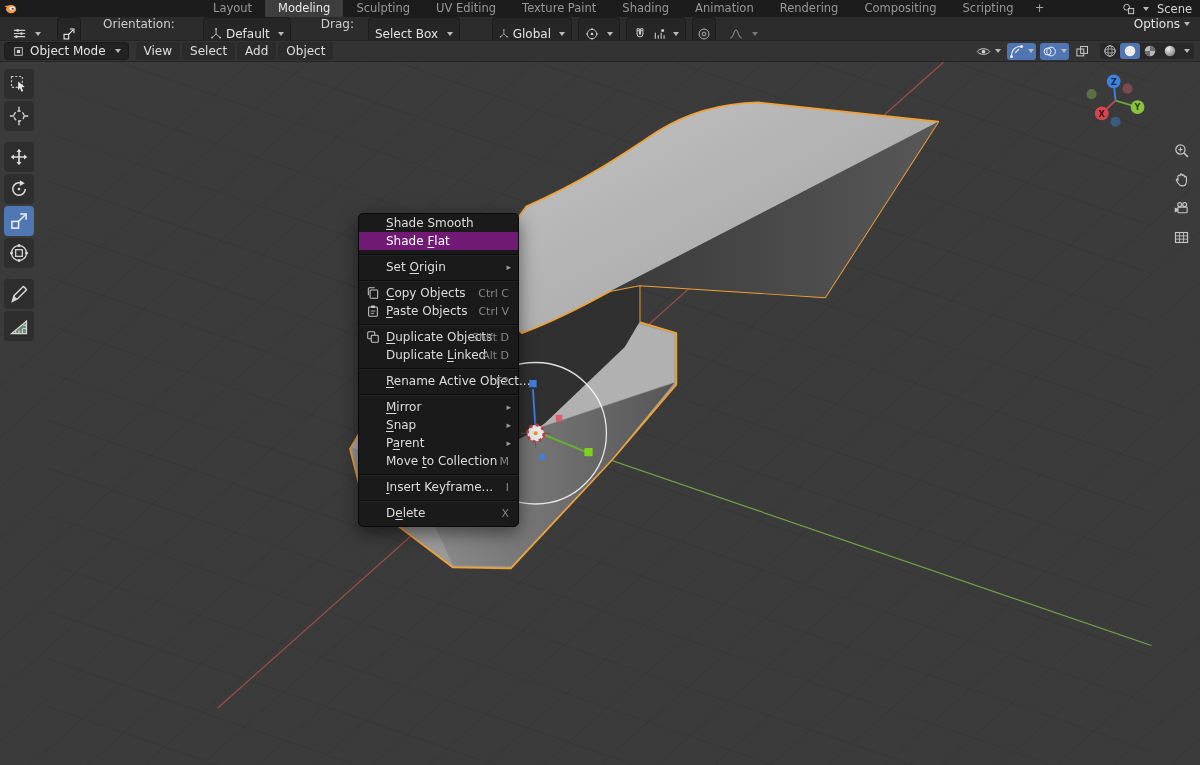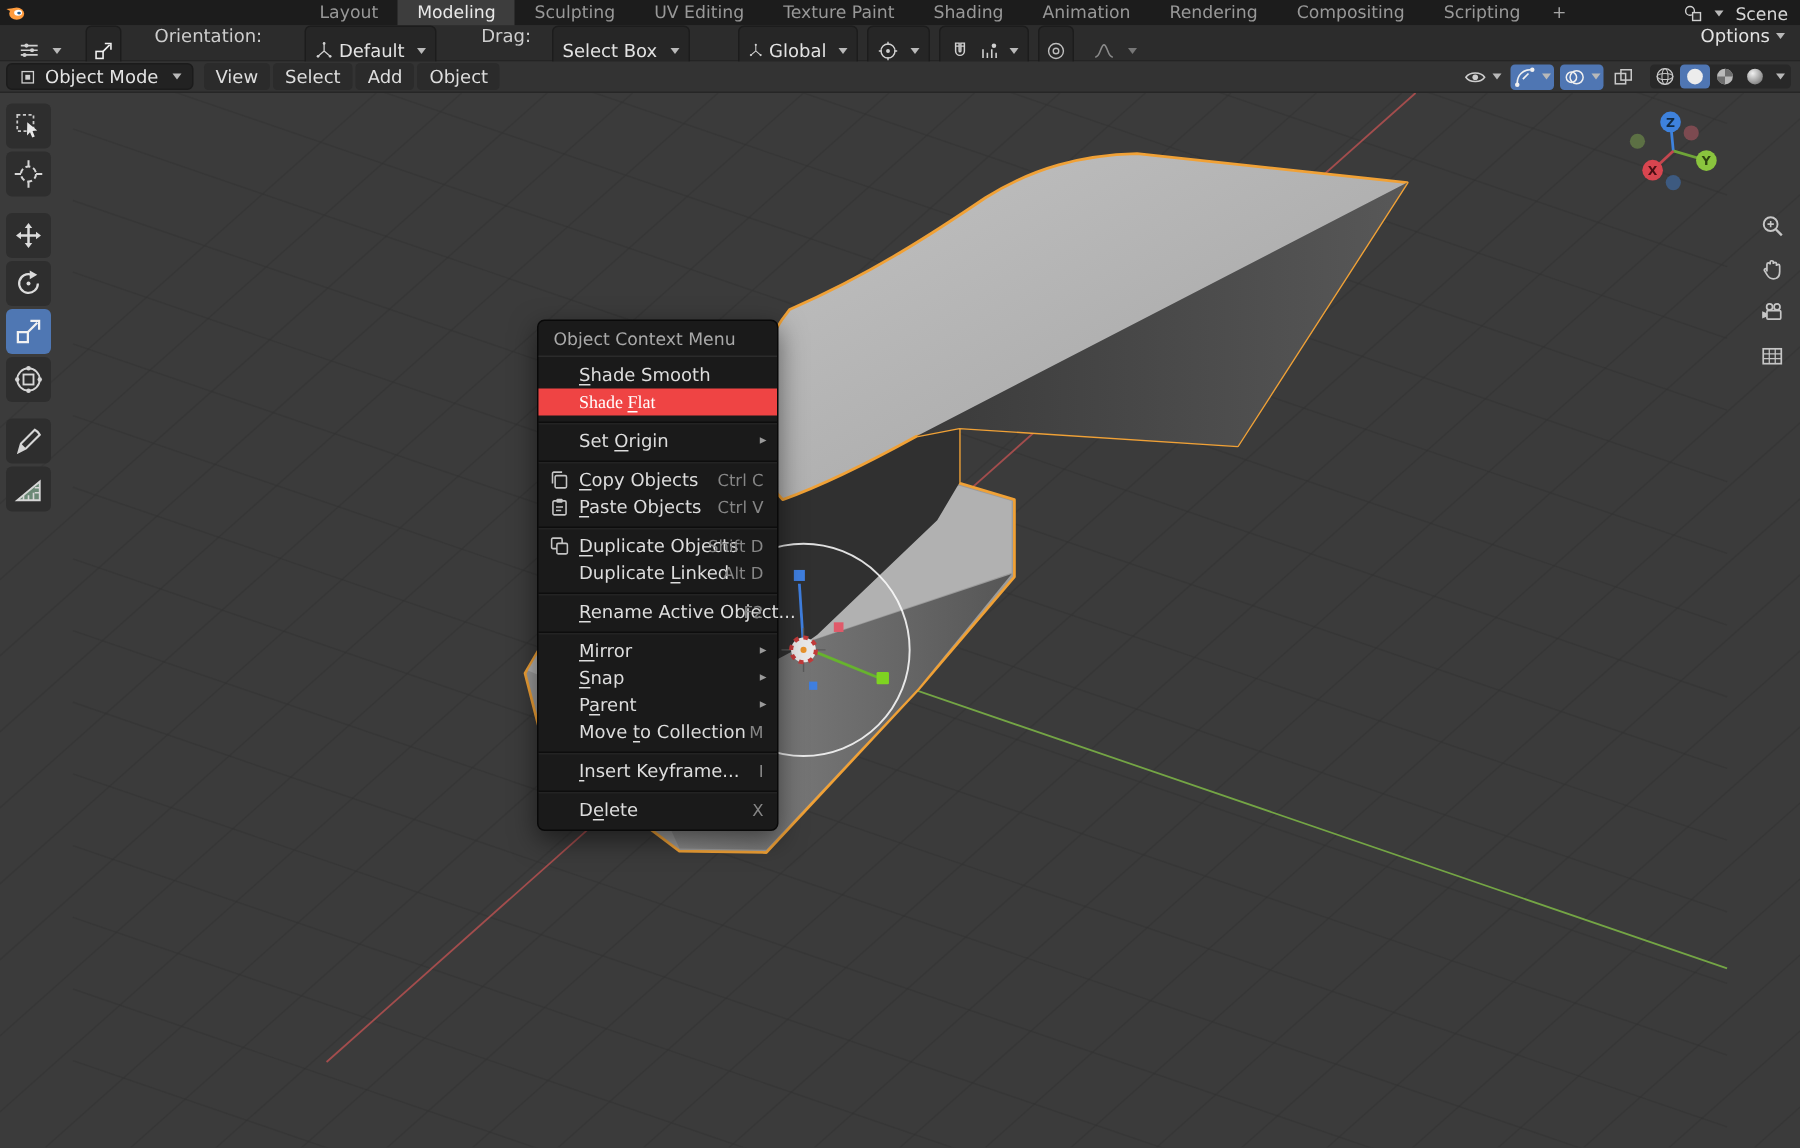--- a/index.html
+++ b/index.html
@@ -64,21 +64,21 @@
   #ctxmenu { position:absolute; left:358px; top:151px; width:161px; background:#1a1a1a;
     border:1px solid #090909; border-radius:5px; box-shadow:0 6px 18px rgba(0,0,0,.5); padding-bottom:4px; }
   #ctxtitle { height:24px; line-height:24px; padding-left:10px; color:#a9a9a9; font-size:11.5px;
     border-bottom:1px solid #2b2b2b; margin-bottom:3px; }
   .mi { position:relative; height:18px; display:flex; align-items:center; }
   .mi .mi-icon { position:absolute; left:7px; top:2px; width:14px; height:14px; }
   .mi .mi-label { margin-left:27px; font-size:12px; color:#dddddd; white-space:nowrap; }
   .mi u { text-decoration:underline; text-underline-offset:2px; text-decoration-thickness:1px; }
   .mi .mi-sc { position:absolute; right:9px; font-size:11px; color:#868686; }
   .mi .mi-arrow { position:absolute; right:7px; font-size:9px; color:#9a9a9a; }
-  .mi.hl { background:#ef4444;font-family:Liberation Serif, serif; }
+  .mi.hl { background:#701a75; }
   .mi.hl .mi-label { color:#ffffff; }
   .msep { height:1px; background:#0d0d0d; margin:4px 0 3px 0; box-shadow:0 1px 0 rgba(255,255,255,.045); }
 </style>
 </head>
 <body>
 
 <svg width="0" height="0" style="position:absolute">
   <defs>
     <linearGradient id="gPlateTop" x1="0" y1="0" x2="1" y2="1">
       <stop offset="0" stop-color="#c2c2c2"></stop>
@@ -592,21 +592,20 @@
         </svg>
       </div>
     <div class="navbtn">
         <svg class="ic" width="17" height="17">
           <use href="#icon-gridview"></use>
         </svg>
       </div>
   </div>
 
   <div id="ctxmenu">
-    <div id="ctxtitle">Object Context Menu</div>
     <div id="ctxitems">
         <div class="mi">
           <span class="mi-label"><u>S</u>hade Smooth</span>
         </div>
         <div class="mi hl">
           <span class="mi-label">Shade <u>F</u>lat</span>
         </div>
         <div class="msep"></div>
         <div class="mi">
           <span class="mi-label">Set <u>O</u>rigin</span>

